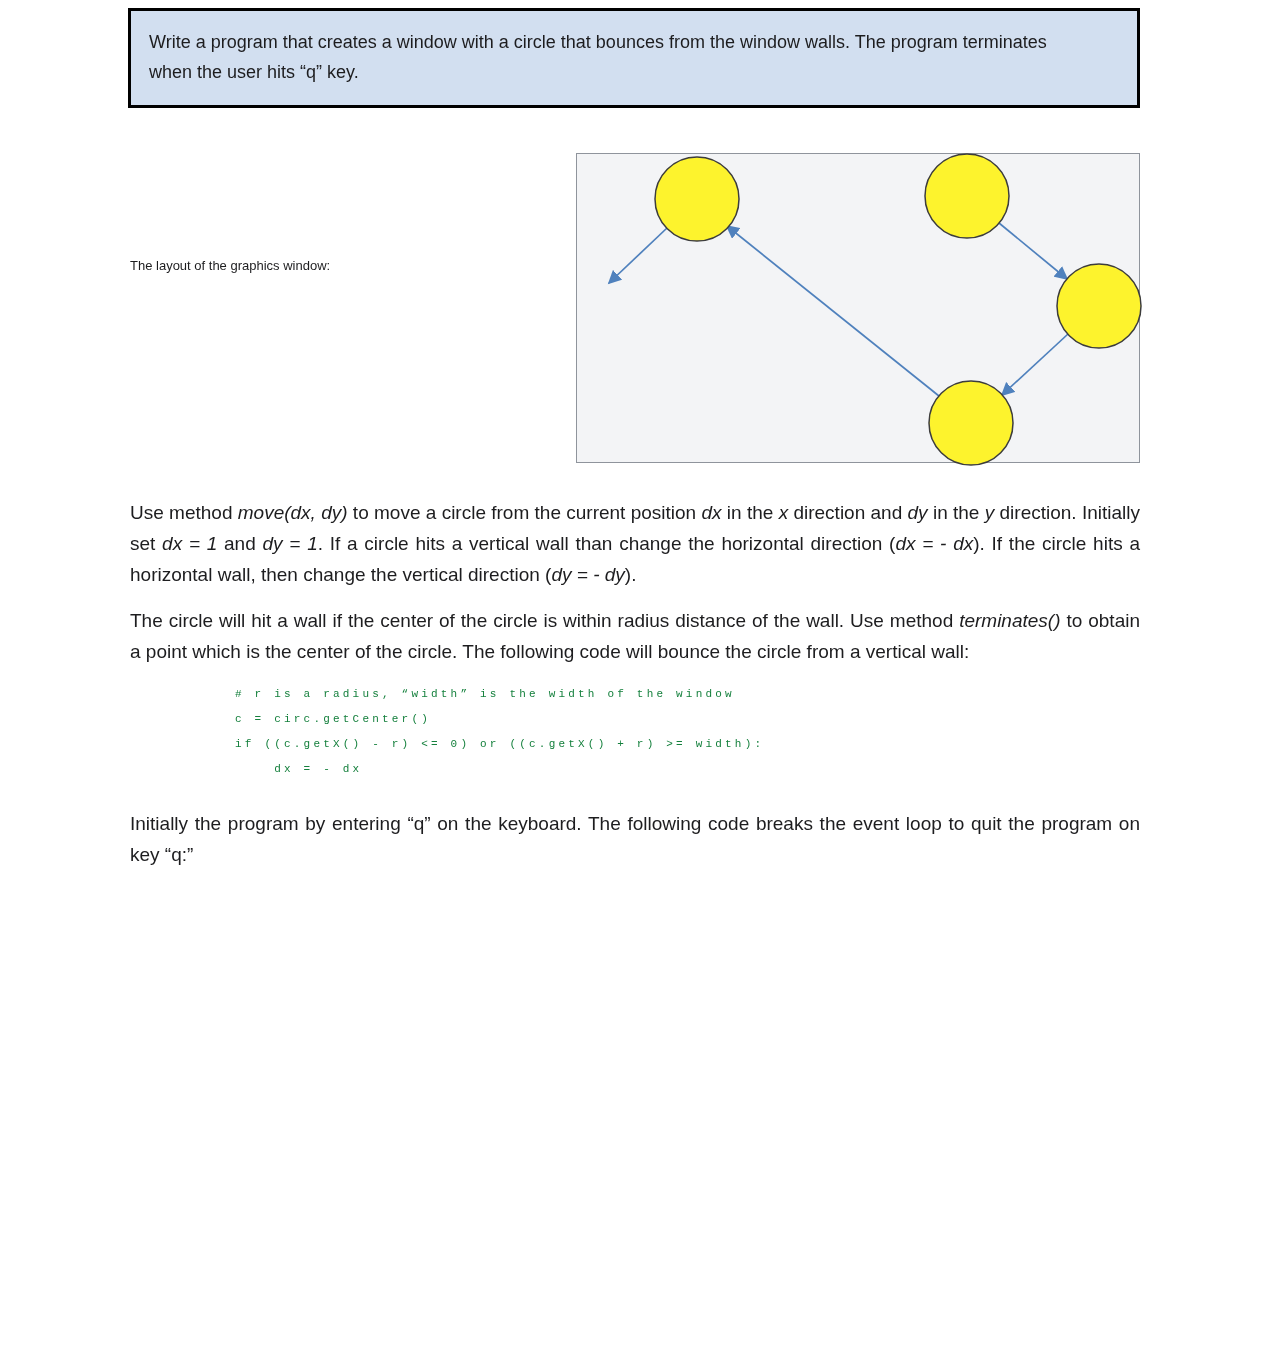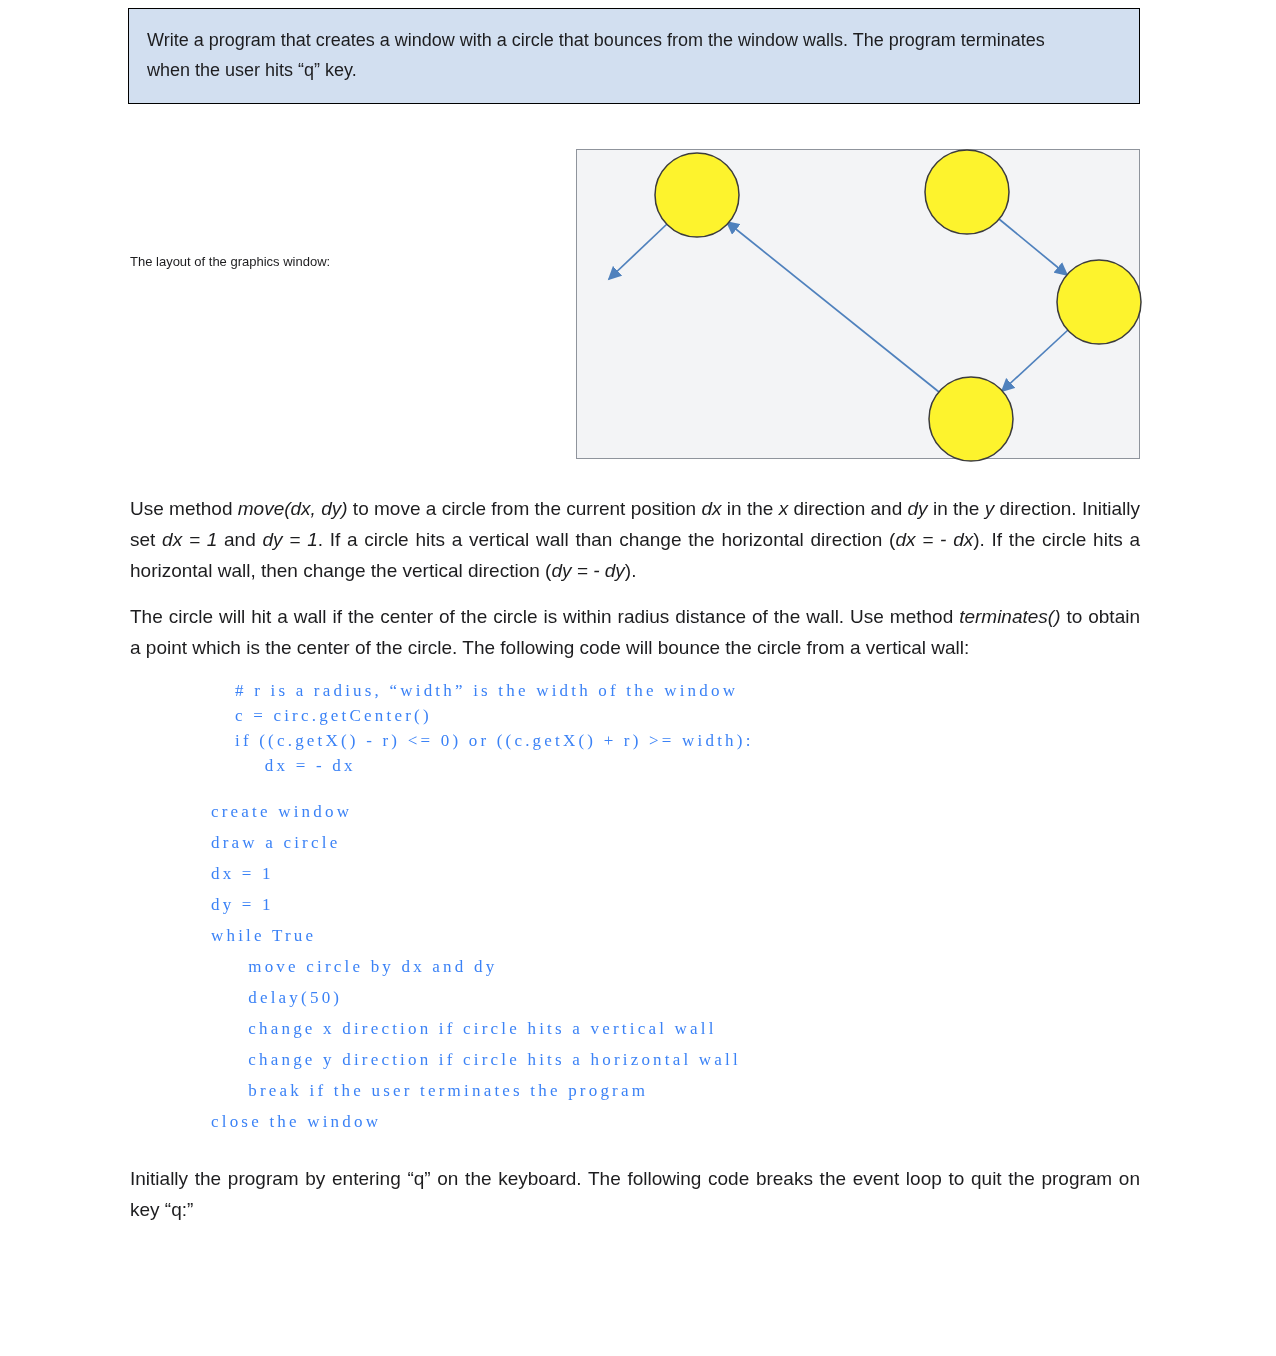--- a/index.html
+++ b/index.html
@@ -13,21 +13,21 @@
     color: #1d1d1f;
   }
   .page {
     width: 1276px;
     height: 1356px;
     padding: 8px 136px 0 130px;
     position: relative;
   }
   .header-box {
     background: #d2dff0;
-    border: 1px solid #000000;
+    border: 3px solid #000000;
     padding: 16px 18px 18px 18px;
     width: 1012px;
     margin-left: -2px;
   }
   .header-box p {
     font-size: 18px;
     line-height: 30px;
     max-width: 930px;
   }
   .layout-row {
@@ -46,24 +46,24 @@
   }
   svg#diagram { overflow: visible; display: block; }
   p.body {
     font-size: 19px;
     line-height: 31px;
     text-align: justify;
     margin-bottom: 15px;
   }
   p.first-after-diagram { margin-top: 34px; }
   pre.code {
-    font-family: Liberation Serif, serif;
-    font-size: 17px;
+    font-family: Liberation Mono, monospace;
+    font-size: 11px;
     letter-spacing: 3.2px;
-    color: #3b82f6;
+    color: #15803d;
     white-space: pre;
     margin-bottom: 18px;
   }
   pre.code-bounce { margin-left: 105px; line-height: 25px; margin-top: 4px; }
   pre.code-algo   { margin-left: 81px;  line-height: 31px; margin-top: 6px; margin-bottom: 24px; }
   pre.code-key    { margin-left: 75px;  line-height: 22px; margin-top: 8px; }
   p.terminate { margin-top: 26px; }
 </style>
 </head>
 <body>
@@ -99,28 +99,17 @@
   <p class="body first-after-diagram"><span>Use method </span><span style="font-style: italic;">move(dx, dy)</span><span> to move a circle from the current position </span><span style="font-style: italic;">dx</span><span> in the </span><span style="font-style: italic;">x</span><span> direction and </span><span style="font-style: italic;">dy</span><span> in the </span><span style="font-style: italic;">y</span><span> direction. Initially set </span><span style="font-style: italic;">dx = 1</span><span> and </span><span style="font-style: italic;">dy = 1</span><span>. If a circle hits a vertical wall than change the horizontal direction (</span><span style="font-style: italic;">dx = - dx</span><span>). If the circle hits a horizontal wall, then change the vertical direction (</span><span style="font-style: italic;">dy = - dy</span><span>).</span></p>
 
   <p class="body"><span>The circle will hit a wall if the center of the circle is within radius distance of the wall. Use method </span><span style="font-style: italic;">terminates()</span><span> to obtain a point which is the center of the circle. The following code will bounce the circle from a vertical wall:</span></p>
 
   <pre class="code code-bounce"># r is a radius, “width” is the width of the window
 c = circ.getCenter()
 if ((c.getX() - r) &lt;= 0) or ((c.getX() + r) &gt;= width):
     dx = - dx</pre>
 
 
-  <pre class="code code-algo">create window
-draw a circle
-dx = 1
-dy = 1
-while True
-     move circle by dx and dy
-     delay(50)
-     change x direction if circle hits a vertical wall
-     change y direction if circle hits a horizontal wall
-     break if the user terminates the program
-close the window</pre>
 
   <p class="body terminate"><span>Initially the program by entering “q” on the keyboard. The following code breaks the event loop to quit the program on key “q:”</span></p>
 
 
 </div>
 
 </body></html>

